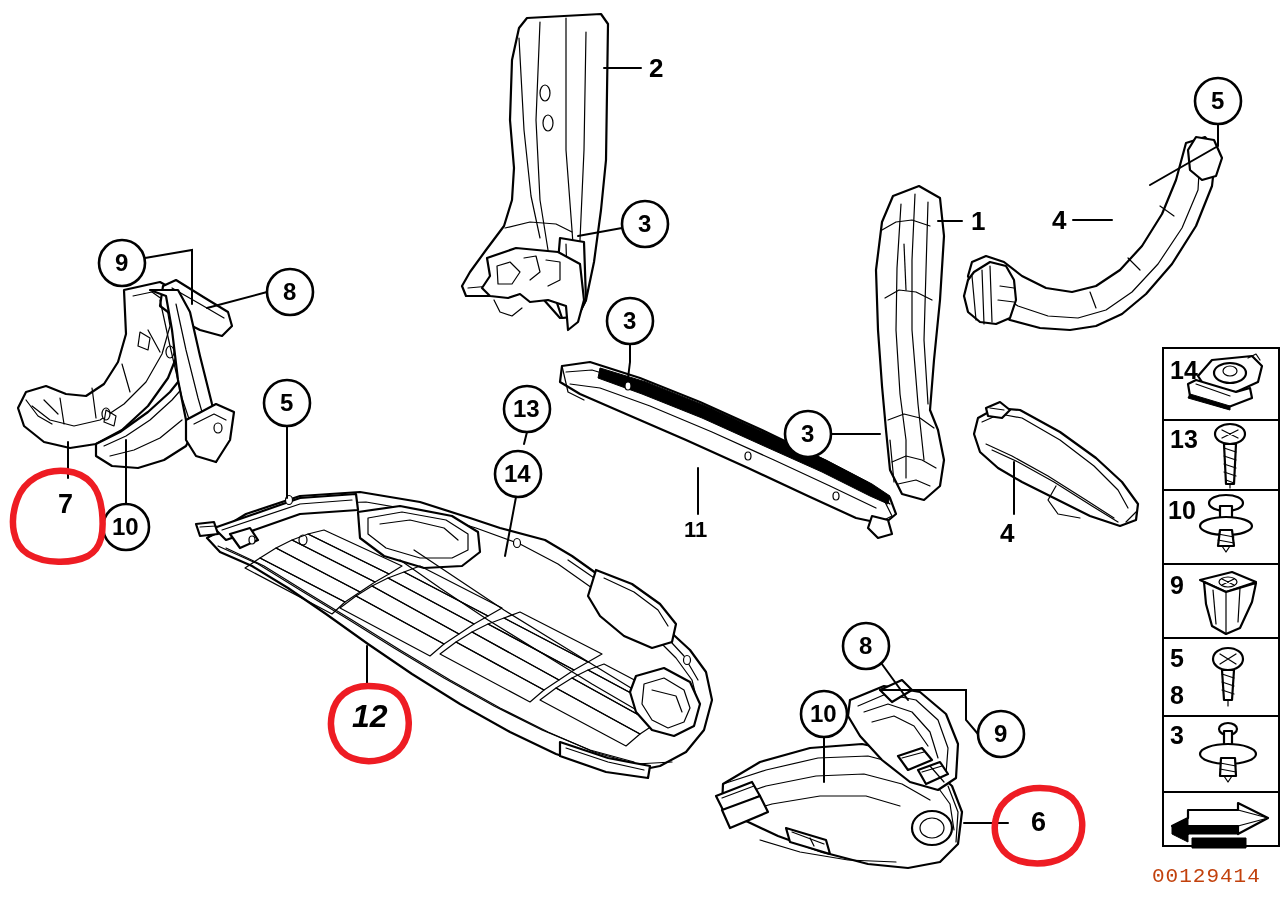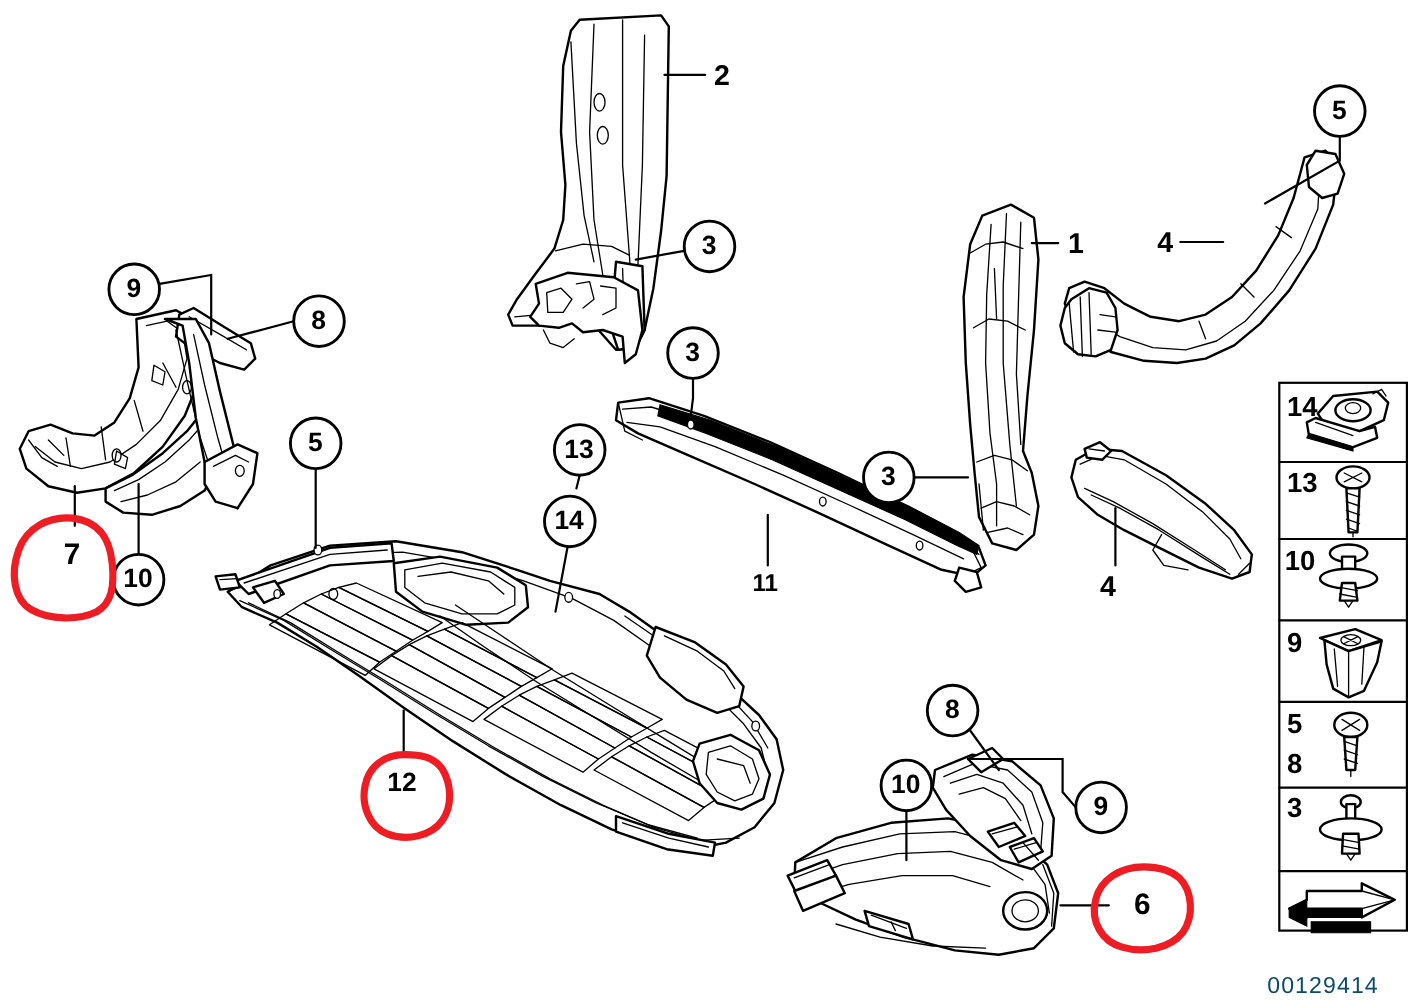--- a/index.html
+++ b/index.html
@@ -28,26 +28,25 @@
     position: absolute;
     font-family: "Liberation Sans", sans-serif;
     font-weight: bold;
     color: #000000;
     line-height: 1;
     text-align: center;
     white-space: nowrap;
   }
   .diagram-id {
     position: absolute;
-    font-family: Liberation Sans, sans-serif;
+    font-family: Liberation Mono, monospace;
     font-size: 21px;
     letter-spacing: 1px;
-    color: #0c4a6e;
+    color: #c2410c;
     white-space: nowrap;
-    margin-top: 20px;
   }
   .legend-num {
     position: absolute;
     font-family: "Liberation Sans", sans-serif;
     font-weight: bold;
     font-size: 25px;
     color: #000000;
     line-height: 1;
   }
 </style>
@@ -486,21 +485,21 @@
   <div class="callout-label" style="left:623px;  top:309px; font-size:24px;">3</div>
   <div class="callout-label" style="left:280px;  top:391px; font-size:24px;">5</div>
   <div class="callout-label" style="left:513px;  top:397px; font-size:24px;">13</div>
   <div class="callout-label" style="left:801px;  top:422px; font-size:24px;">3</div>
   <div class="callout-label" style="left:504px;  top:462px; font-size:24px;">14</div>
   <div class="callout-label" style="left:58px;   top:491px; font-size:27px;">7</div>
   <div class="callout-label" style="left:684px;  top:519px; font-size:22px;">11</div>
   <div class="callout-label" style="left:112px;  top:515px; font-size:24px;">10</div>
   <div class="callout-label" style="left:1000px; top:520px; font-size:26px;">4</div>
   <div class="callout-label" style="left:859px;  top:634px; font-size:24px;">8</div>
-  <div class="callout-label" style="left:352px;  top:700px; font-size:24px;">12</div>
+  <div class="callout-label" style="left:352px;  top:700px; font-size:32px;font-style:italic;">12</div>
   <div class="callout-label" style="left:810px;  top:702px; font-size:24px;">10</div>
   <div class="callout-label" style="left:994px;  top:722px; font-size:24px;">9</div>
   <div class="callout-label" style="left:1031px; top:809px; font-size:27px;">6</div>
 
   <div class="legend-num" style="left:1170px; top:358px;">14</div>
   <div class="legend-num" style="left:1170px; top:427px;">13</div>
   <div class="legend-num" style="left:1168px; top:498px;">10</div>
   <div class="legend-num" style="left:1170px; top:573px;">9</div>
   <div class="legend-num" style="left:1170px; top:646px;">5</div>
   <div class="legend-num" style="left:1170px; top:683px;">8</div>

